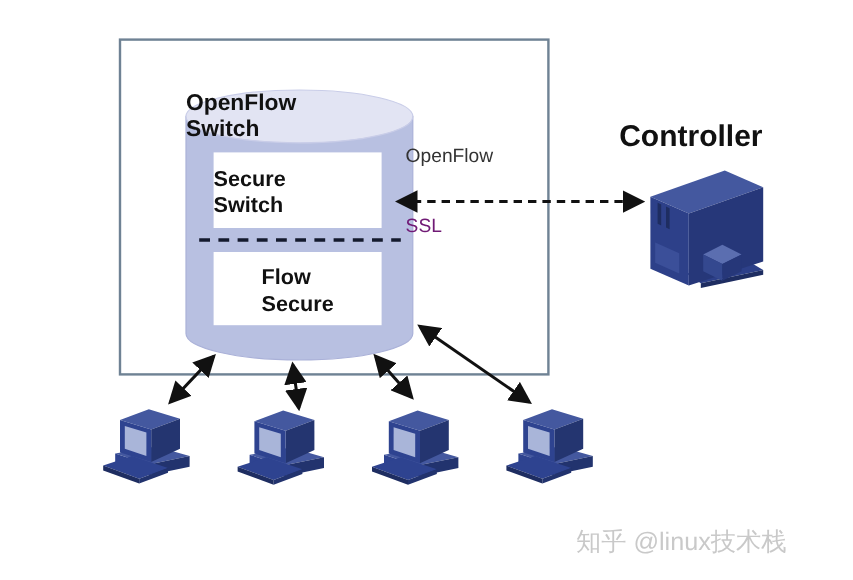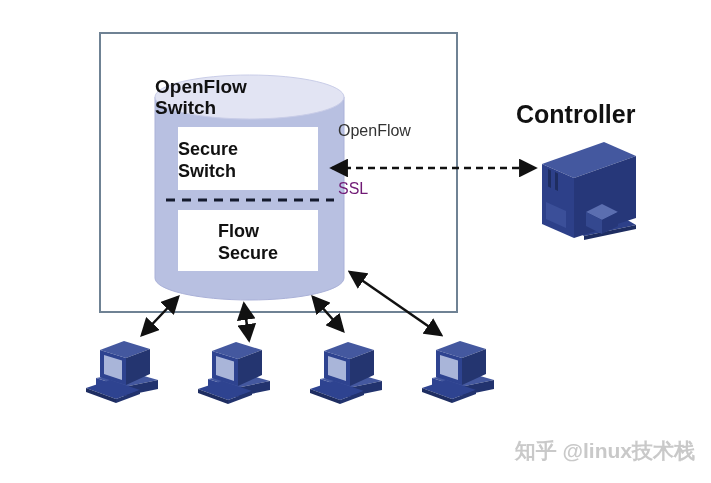--- a/index.html
+++ b/index.html
@@ -46,24 +46,24 @@
   .ssl-label {
     left: 338px; top: 180px; width: 110px;
     font-size: 16px; color: #701a75; font-weight: normal;
   }
   .controller-label {
     left: 516px; top: 100px; width: 150px;
     font-weight: bold; font-size: 25px;
   }
   .watermark {
     left: 480px; top: 437px; width: 215px;
-    text-align: right;
+    text-align: left;
     font-size: 21px;
     color: #c9c9c9;
-    font-weight: bold;
+    font-weight: normal;
   }
 </style>
 </head>
 <body>
 
 <div class="stage">
 
   <svg class="canvas" viewBox="0 0 711 483">
     <defs>
       <marker id="ah" viewBox="0 0 10 10" refX="8.5" refY="5" markerWidth="7.5" markerHeight="7.5" orient="auto-start-reverse">

